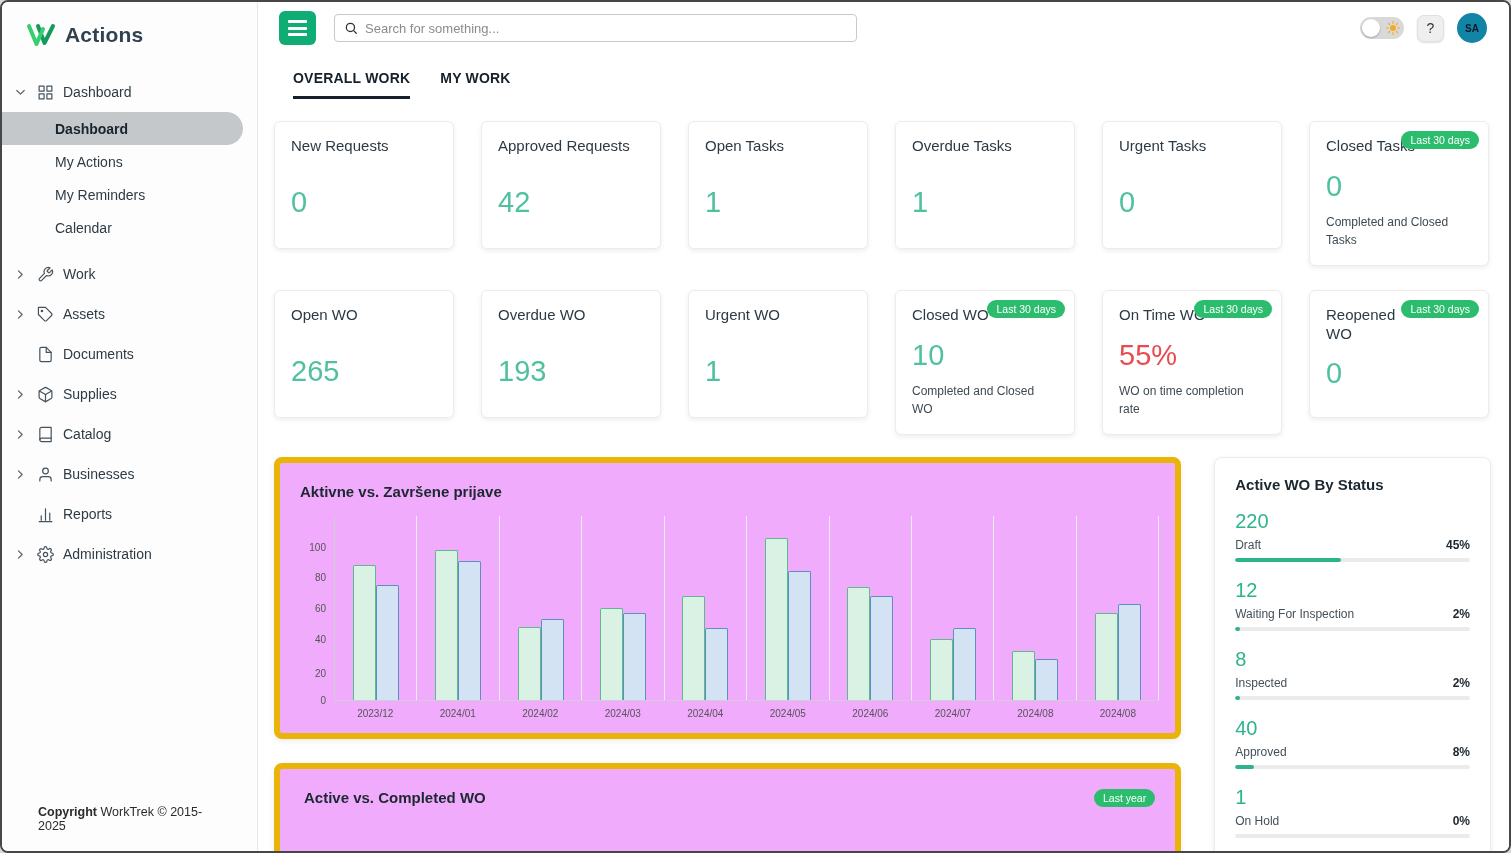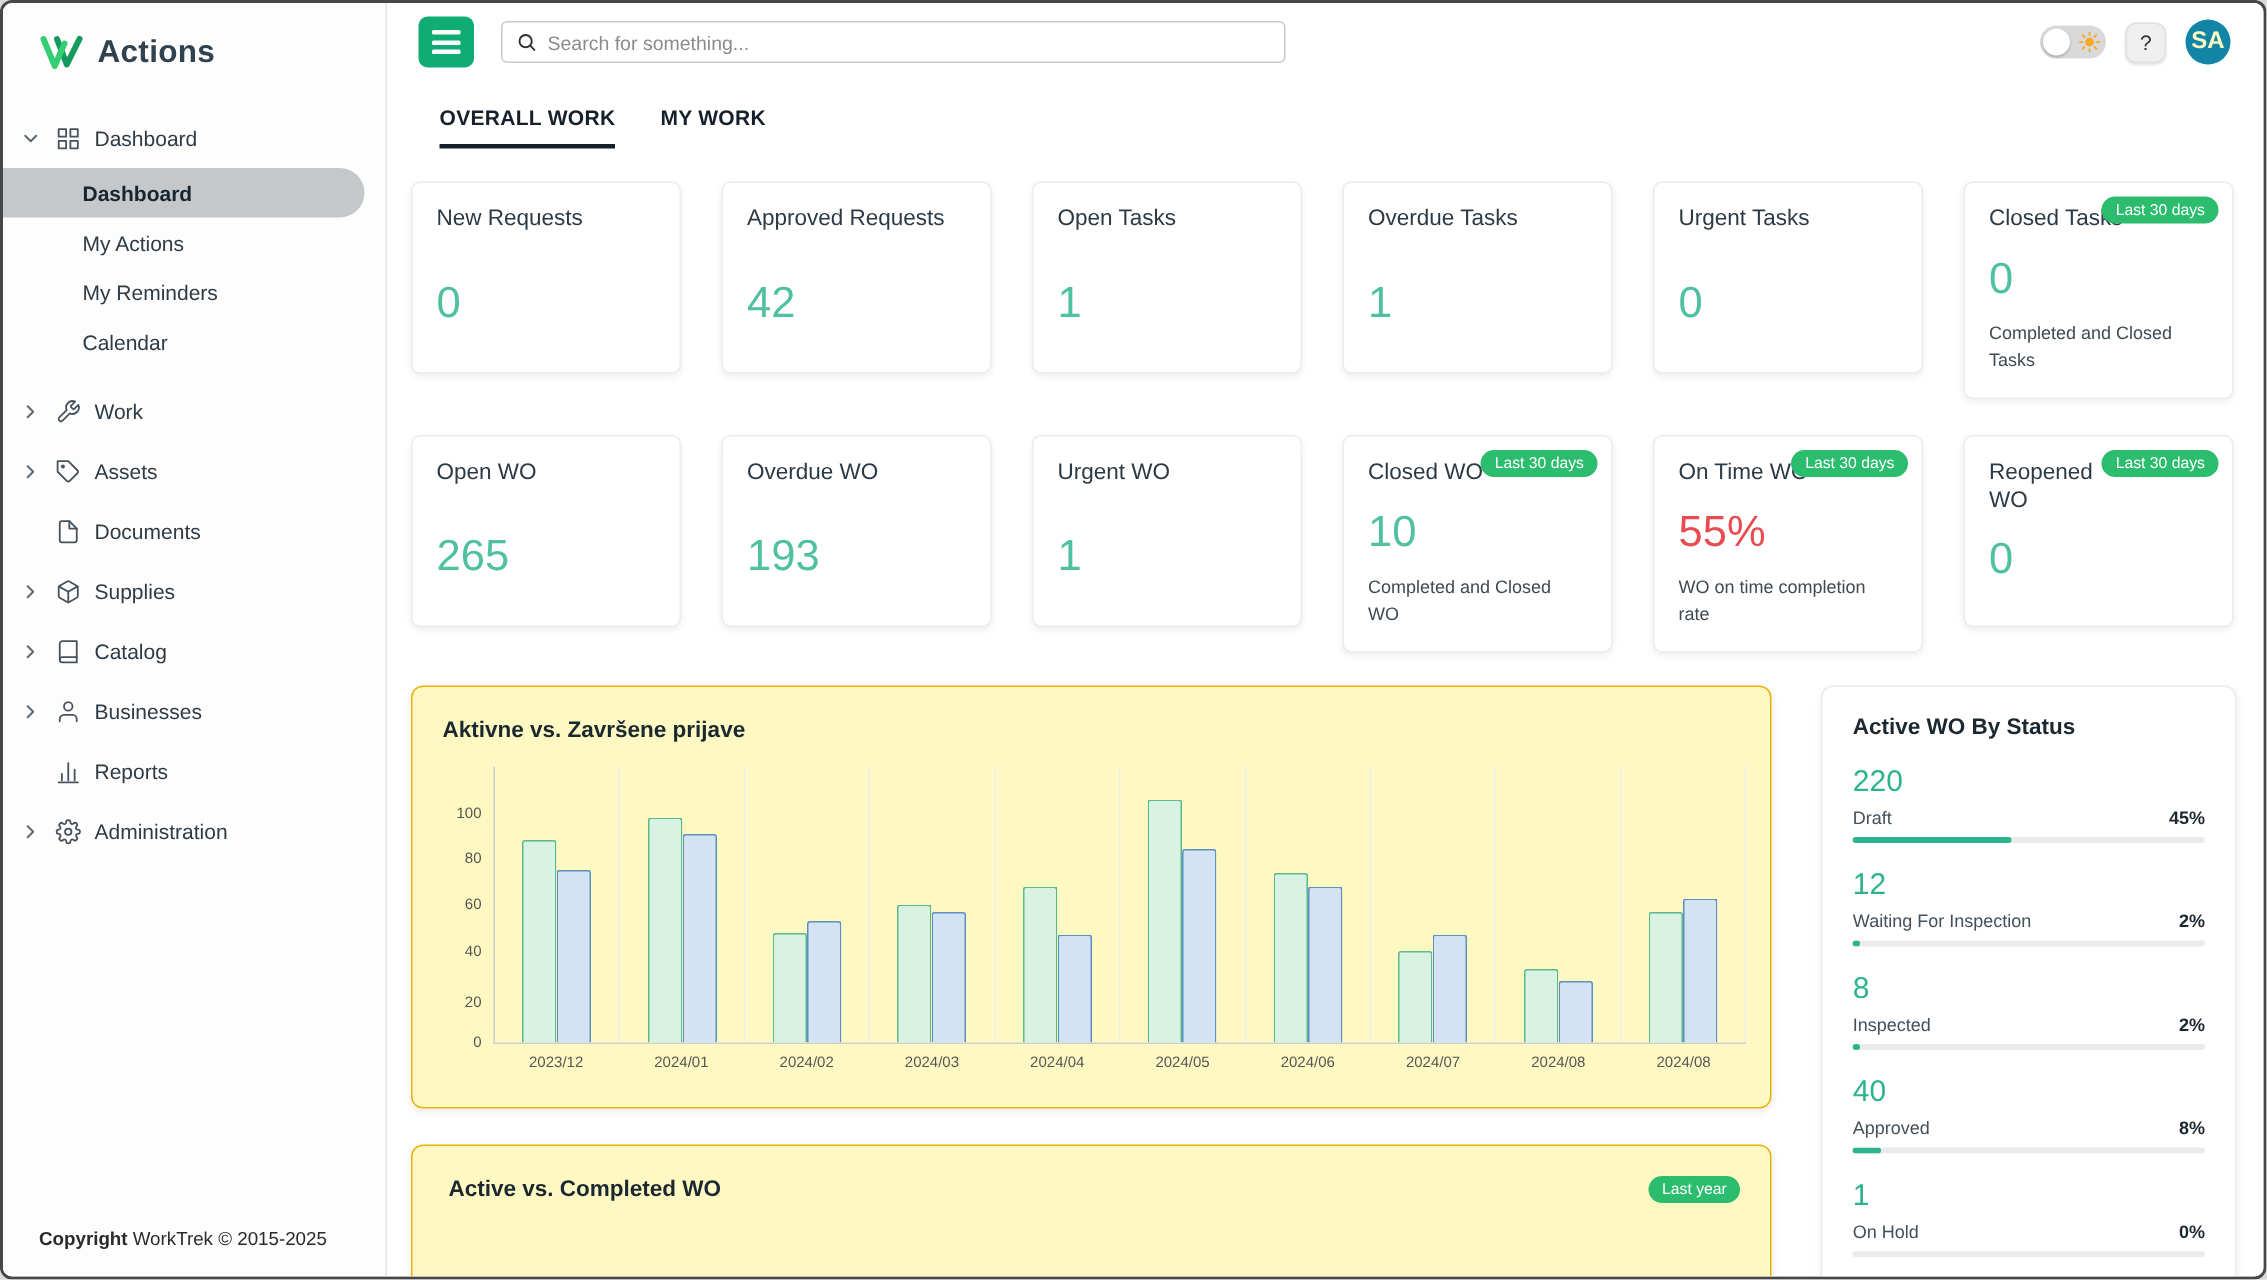--- a/index.html
+++ b/index.html
@@ -11,57 +11,57 @@
   .sidebar{width:256px;min-width:256px;background:#fdfdfd;border-right:1px solid #e6e6e6;display:flex;flex-direction:column;overflow:hidden}
   .logo{display:flex;align-items:center;gap:9px;padding:20px 24px 10px 24px}
   .brand{font-size:21px;font-weight:700;color:#31424e;letter-spacing:.2px}
   .nav{flex:1;padding-top:14px;font-size:14px;color:#2e3b45;overflow:hidden}
   .nav-item{display:flex;align-items:center;height:40px;padding-left:12px;gap:9px;cursor:pointer}
   .chev{width:13px;display:flex;align-items:center;justify-content:center}
   .nicon{width:18px;display:flex;align-items:center;justify-content:center}
   .sub-item{height:33px;display:flex;align-items:center;padding-left:53px;cursor:pointer;color:#2e3b45}
   .sub-item.active{background:#c5c8ca;border-radius:0 17px 17px 0;margin-right:14px;font-weight:700;color:#18242e}
   .nav-gap{height:10px}
-  .copyright{padding:12px 24px 18px;font-size:12.5px;color:#2b2b2b}
+  .copyright{padding:12px 36px 18px;font-size:12.5px;color:#2b2b2b}
 
   
   .main{flex:1;display:flex;flex-direction:column;overflow:hidden;background:#fff}
   .topbar{height:52px;min-height:52px;display:flex;align-items:center;padding:0 22px 0 21px}
   .hamburger{width:37px;height:34px;background:#0fad74;border-radius:6px;display:flex;flex-direction:column;align-items:center;justify-content:center;gap:3.5px;border:none;cursor:pointer}
   .hamburger span{display:block;width:19px;height:3px;background:#fff;border-radius:1px}
   .search{margin-left:18px;width:523px;height:28px;border:1px solid #c9c9c9;border-radius:4px;display:flex;align-items:center;padding:0 9px;gap:7px;background:#fff}
   .search input{border:none;outline:none;flex:1;font-size:13px;font-family:inherit;color:#ef4444;background:transparent}
   .search input::placeholder{color:#8b8b8b}
   .top-right{margin-left:auto;display:flex;align-items:center;gap:13px}
   .toggle{width:44px;height:22px;background:#d9d9d9;border-radius:11px;position:relative;cursor:pointer}
   .knob{position:absolute;left:2px;top:2px;width:18px;height:18px;background:#fff;border-radius:50%;box-shadow:0 1px 2px rgba(0,0,0,.25)}
   .sunwrap{position:absolute;right:4px;top:4px;line-height:0}
   .help-btn{width:27px;height:27px;border-radius:7px;background:#efefef;border:1px solid #e0e0e0;display:flex;align-items:center;justify-content:center;font-size:14px;color:#333;cursor:pointer;box-shadow:0 1px 2px rgba(0,0,0,.12);font-family:inherit}
-  .avatar{width:30px;height:30px;border-radius:50%;background:#1285a6;color:#fef9c3;display:flex;align-items:center;justify-content:center;font-size:16px;font-weight:700;cursor:pointer}
+  .avatar{width:30px;height:30px;border-radius:50%;background:#1285a6;color:#0f172a;display:flex;align-items:center;justify-content:center;font-size:10px;font-weight:700;cursor:pointer}
 
   
   .content{flex:1;overflow:hidden;padding:16px 18px 0 16px}
   .tabs{display:flex;gap:30px;padding-left:19px}
   .tab{font-size:14px;font-weight:700;color:#15202b;padding-bottom:10px;cursor:pointer;letter-spacing:.2px;border-bottom:3px solid transparent}
   .tab.active{border-bottom-color:#15202b}
 
   .cards-row{display:flex;gap:27px;margin-top:22px;align-items:flex-start}
   .cards-row.second{margin-top:24px}
   .card{width:180px;min-height:128px;background:#fff;border:1px solid #ececec;border-radius:6px;box-shadow:0 2px 5px rgba(0,0,0,.07);padding:15px 16px;position:relative;cursor:pointer}
   .card-title{font-size:15px;color:#2c3a45;line-height:1.25}
   .card-title.narrow{max-width:92px}
   .card-badge{position:absolute;top:9px;right:9px;background:#2bbd6d;color:#fff;font-size:10.5px;padding:3px 9px;border-radius:10px;white-space:nowrap}
   .card-value{font-size:29px;color:#4fc0a0;margin-top:30px}
   .card.has-badge .card-value{margin-top:14px}
   .card-value.red{color:#e84c50}
   .card-desc{font-size:12px;color:#3f4a52;margin-top:10px;line-height:1.55}
 
   .charts-area{display:flex;gap:33px;margin-top:22px;align-items:flex-start}
   .charts-left{display:flex;flex-direction:column;gap:24px;width:908px}
-  .chart-card{background:#fef9c3;border:1px solid #eab308;border-radius:8px;box-shadow:0 2px 6px rgba(0,0,0,.08);padding:20px 16px 14px 16px}
+  .chart-card{background:#f0abfc;border:6px solid #eab308;border-radius:8px;box-shadow:0 2px 6px rgba(0,0,0,.08);padding:20px 16px 14px 16px}
   .chart-card.first{height:282px}
   .chart-card.second{height:260px;padding:20px}
   .chart-header{display:flex;align-items:center;justify-content:space-between}
   .chart-title{font-size:15px;font-weight:700;color:#1c2830;padding-left:4px}
   .pill-badge{background:#2bbd6d;color:#fff;font-size:10.5px;padding:3px 9px;border-radius:10px;white-space:nowrap}
   .chart-body{display:flex;margin-top:16px}
   .y-axis{width:38px;position:relative;height:185px}
   .ytick{position:absolute;right:8px;font-size:10px;color:#555}
   .plot{flex:1;height:185px;border-left:1px solid #cfcfcf;border-bottom:1px solid #cfcfcf;display:flex}
   .cgroup{flex:1;display:flex;align-items:flex-end;justify-content:center;border-right:1px solid #ededed}

